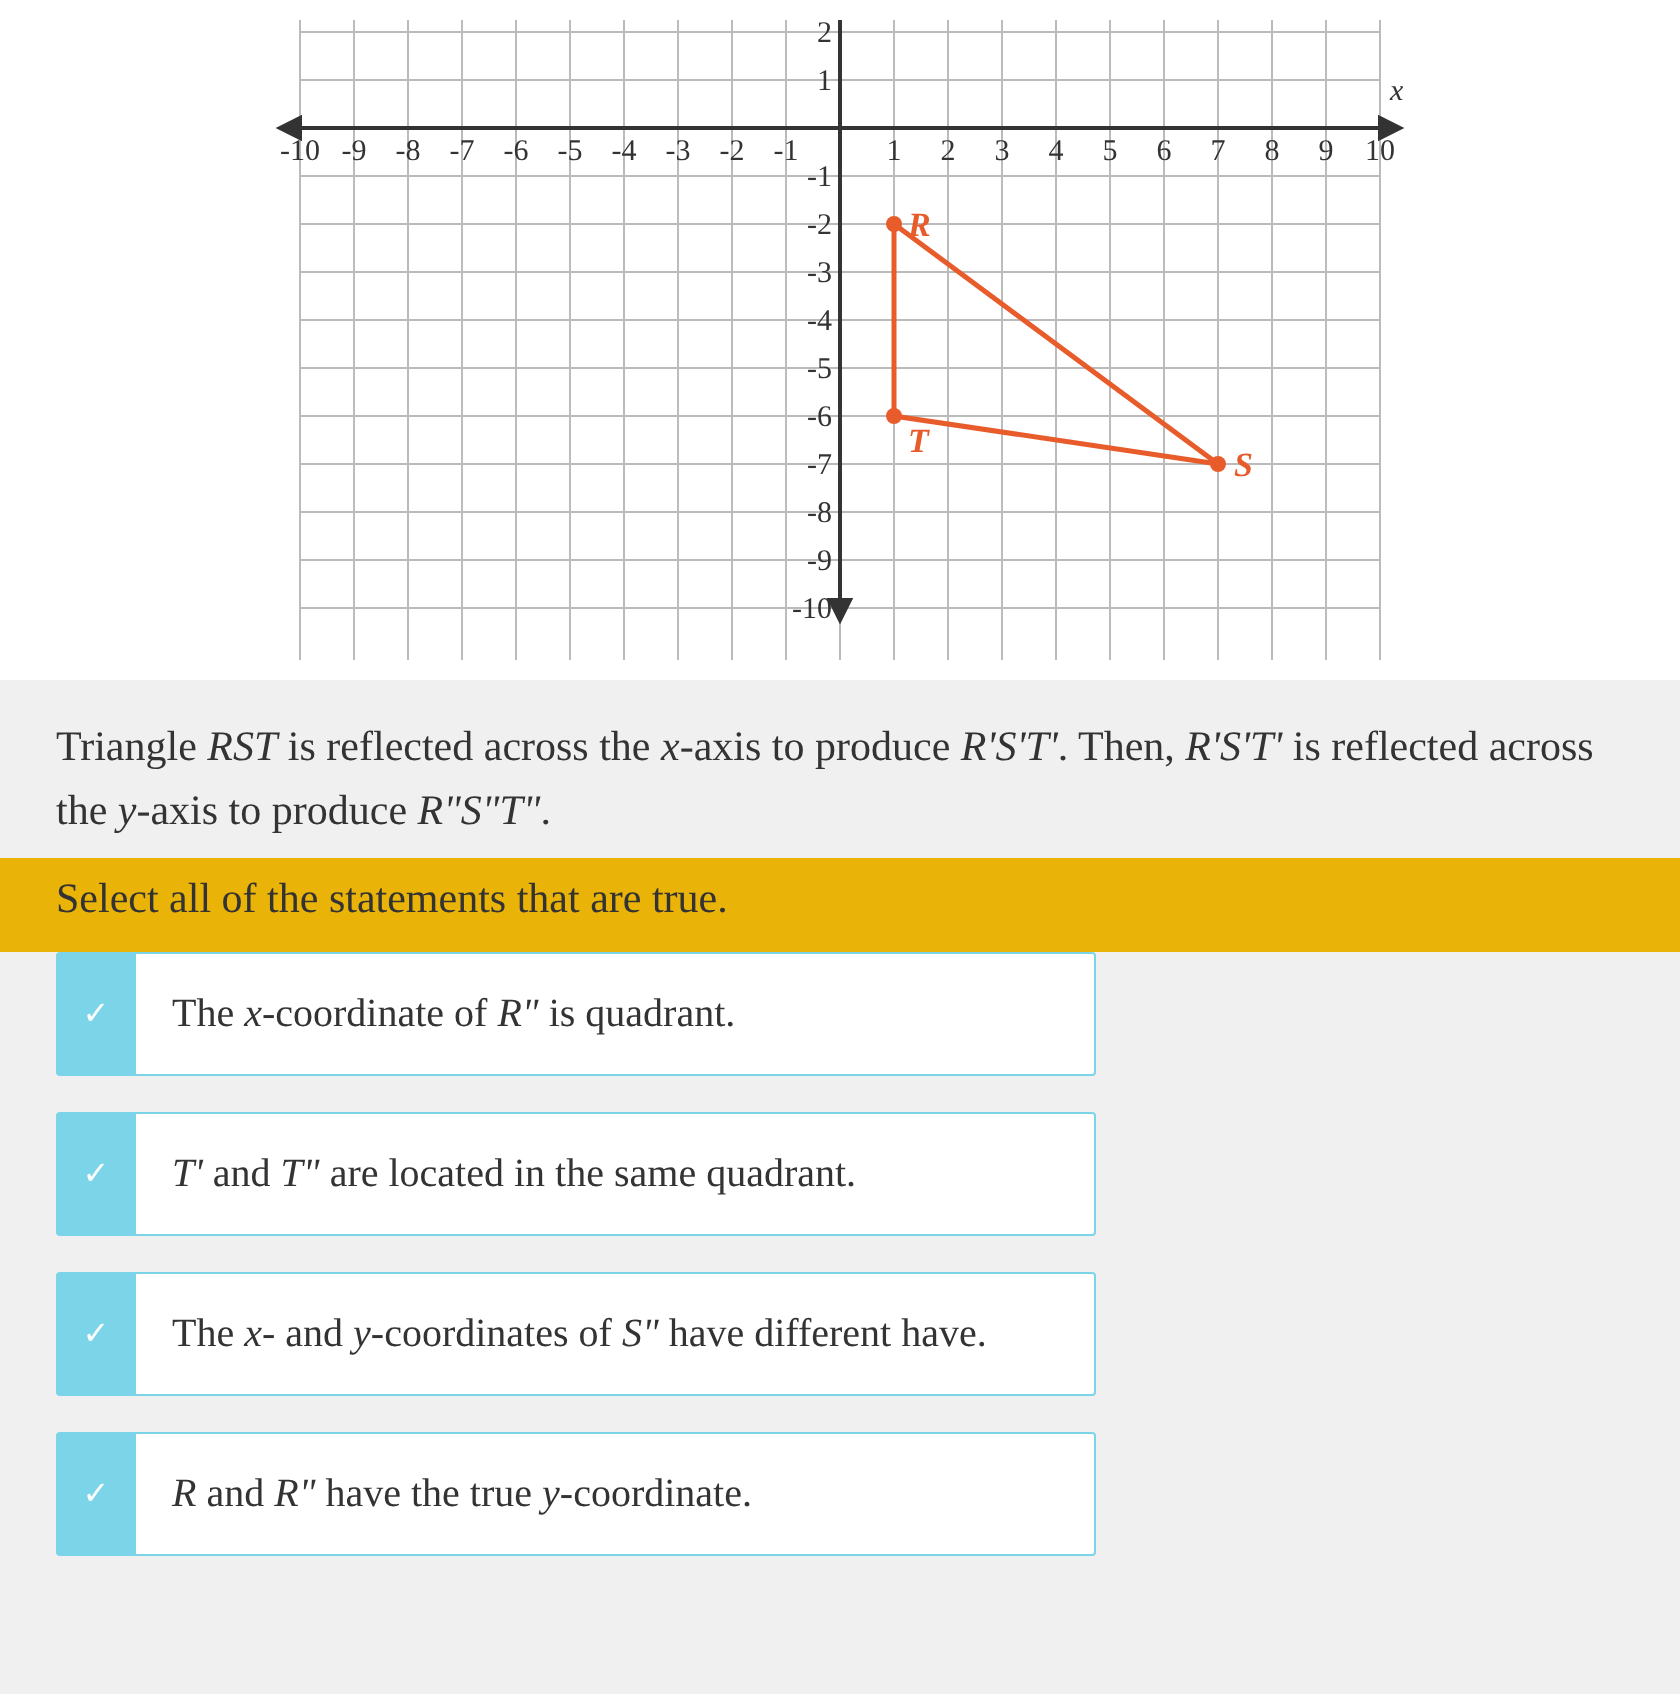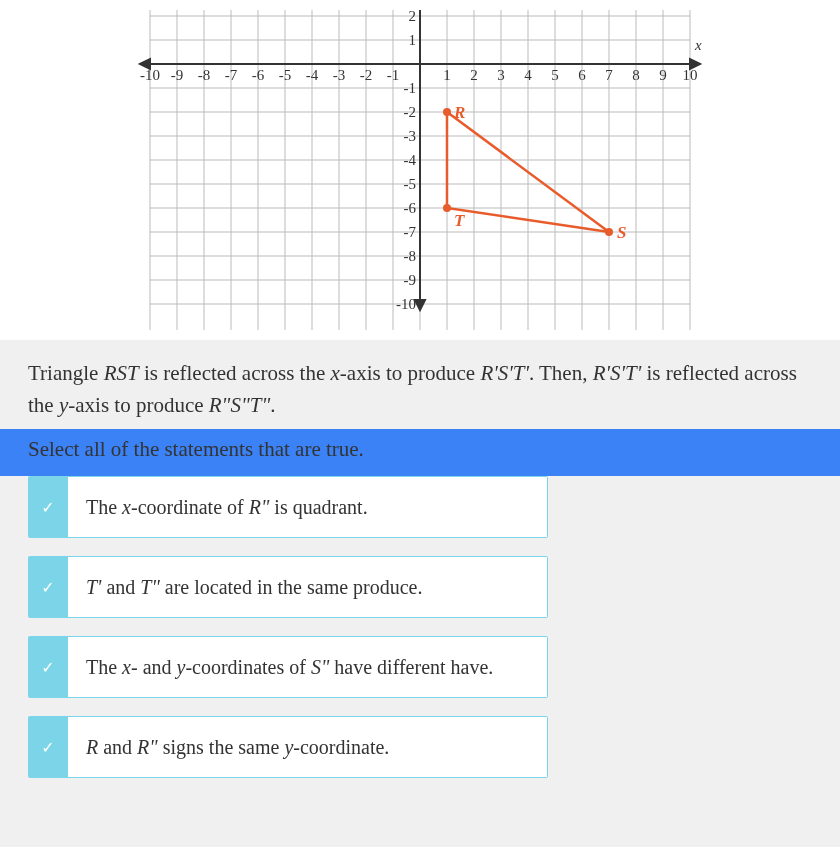--- a/index.html
+++ b/index.html
@@ -24,21 +24,21 @@
       padding: 18px 28px 8px 28px;
       font-size: 21px;
       line-height: 1.5;
       color: #333;
       background: #f0f0f0;
     }
     .instruction {
       padding: 8px 28px 14px 28px;
       font-size: 21px;
       color: #333;
-      background: #3b82f6;
+      background: #eab308;
     }
     .options {
       padding: 0 28px 20px 28px;
       background: #f0f0f0;
     }
     .option {
       display: flex;
       align-items: stretch;
       margin-bottom: 18px;
       max-width: 520px;
@@ -186,31 +186,31 @@
   <div class="option">
     <div class="option-check">✓</div>
     <div class="option-text">
       <span>The </span><span class="italic">x</span><span>-coordinate of </span><span class="italic">R"</span><span> is quadrant.</span>
     </div>
   </div>
 
   <div class="option">
     <div class="option-check">✓</div>
     <div class="option-text">
-      <span class="italic">T'</span><span> and </span><span class="italic">T"</span><span> are located in the same produce.</span>
+      <span class="italic">T'</span><span> and </span><span class="italic">T"</span><span> are located in the same quadrant.</span>
     </div>
   </div>
 
   <div class="option">
     <div class="option-check">✓</div>
     <div class="option-text">
       <span>The </span><span class="italic">x</span><span>- and </span><span class="italic">y</span><span>-coordinates of </span><span class="italic">S"</span><span> have different have.</span>
     </div>
   </div>
 
   <div class="option">
     <div class="option-check">✓</div>
     <div class="option-text">
-      <span class="italic">R</span><span> and </span><span class="italic">R"</span><span> signs the same </span><span class="italic">y</span><span>-coordinate.</span>
+      <span class="italic">R</span><span> and </span><span class="italic">R"</span><span> have the true </span><span class="italic">y</span><span>-coordinate.</span>
     </div>
   </div>
 
 </div>
 
 </body></html>

